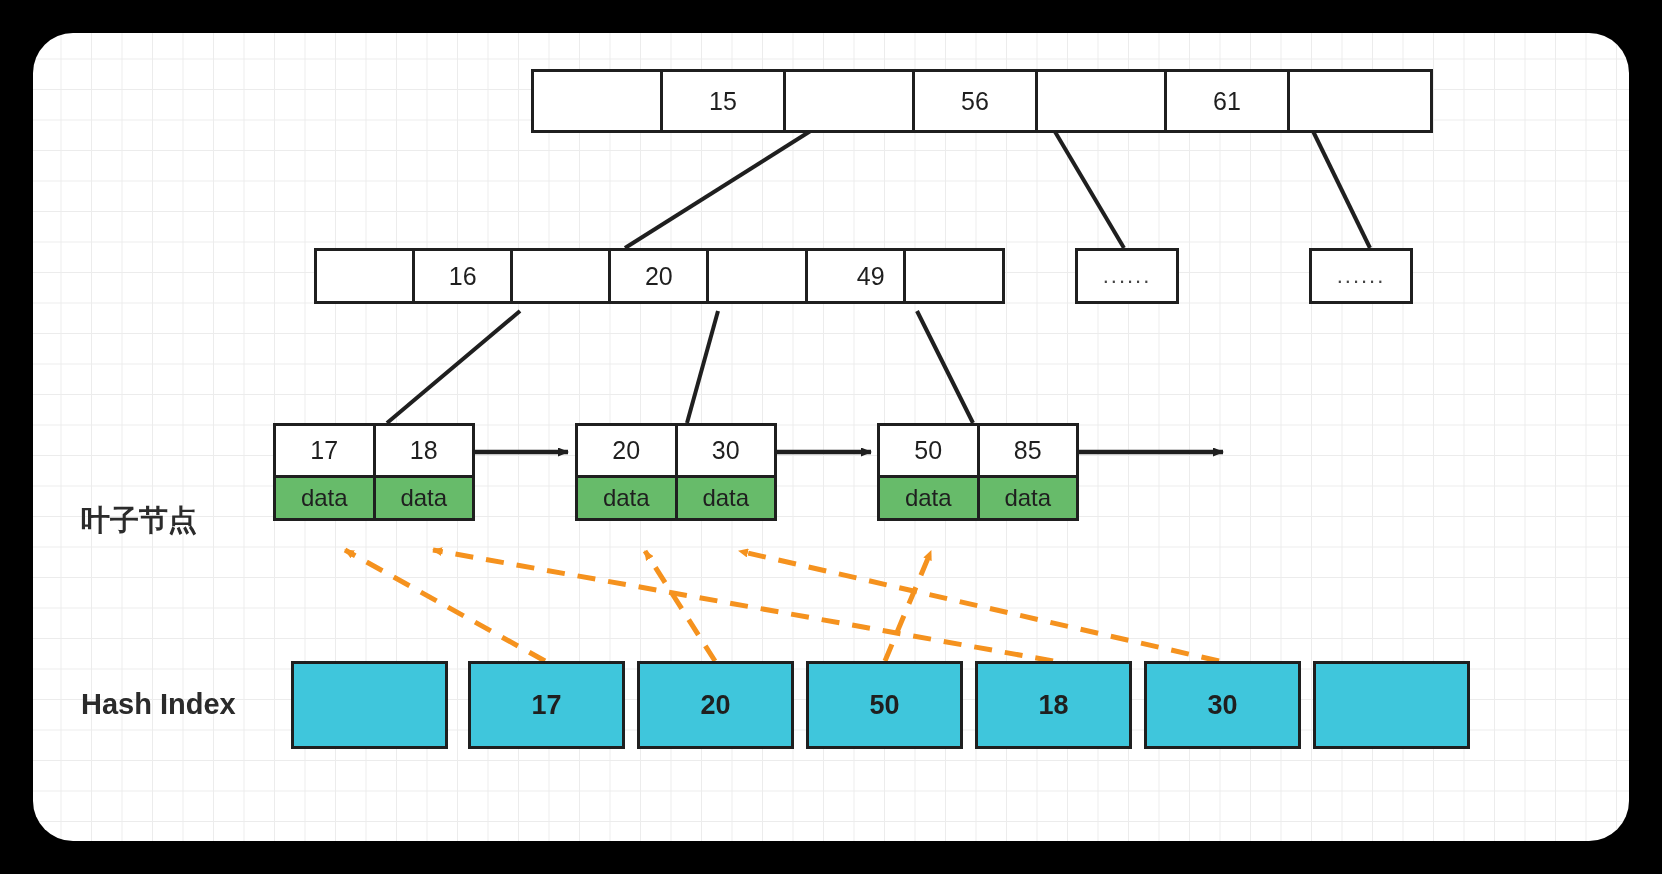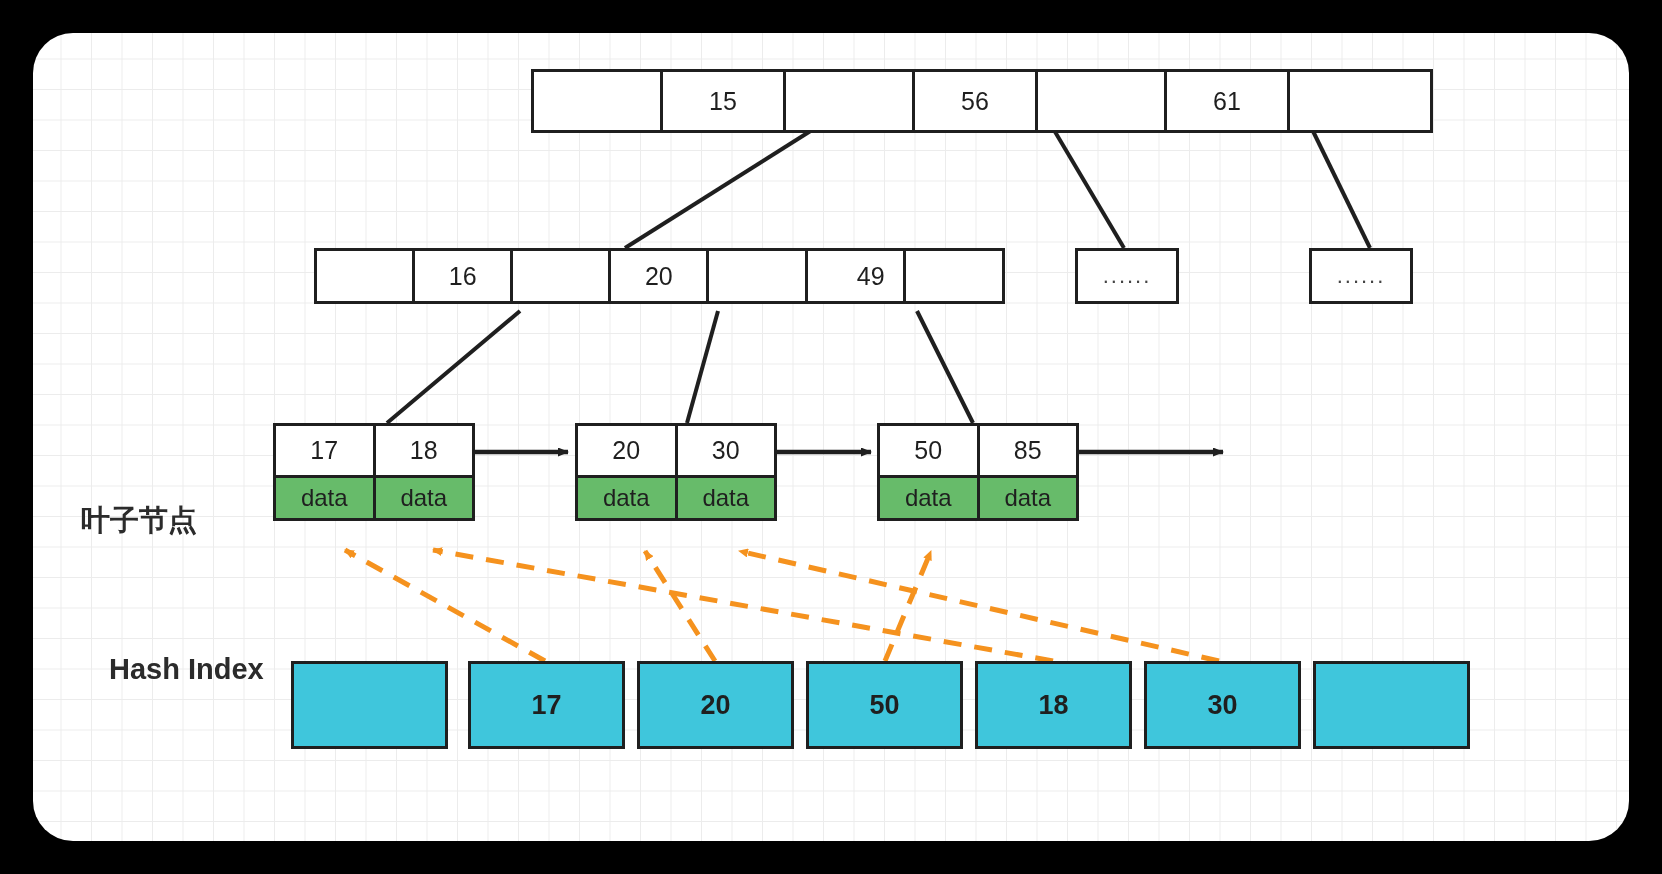--- a/index.html
+++ b/index.html
@@ -233,16 +233,16 @@
 
     <div class="hashbox" style="left:258px; top:628px; width:157px; height:88px;"></div>
     <div class="hashbox" style="left:435px; top:628px; width:157px; height:88px;">17</div>
     <div class="hashbox" style="left:604px; top:628px; width:157px; height:88px;">20</div>
     <div class="hashbox" style="left:773px; top:628px; width:157px; height:88px;">50</div>
     <div class="hashbox" style="left:942px; top:628px; width:157px; height:88px;">18</div>
     <div class="hashbox" style="left:1111px; top:628px; width:157px; height:88px;">30</div>
     <div class="hashbox" style="left:1280px; top:628px; width:157px; height:88px;"></div>
 
     <div class="side-label" style="left:48px; top:424px;margin-top:44px;">叶子节点</div>
-    <div class="side-label" style="left:48px; top:620px;margin-left:28px;">Hash Index</div>
+    <div class="side-label" style="left:48px; top:655px;">Hash Index</div>
 
   </div>
 </div>
 
 </body></html>

